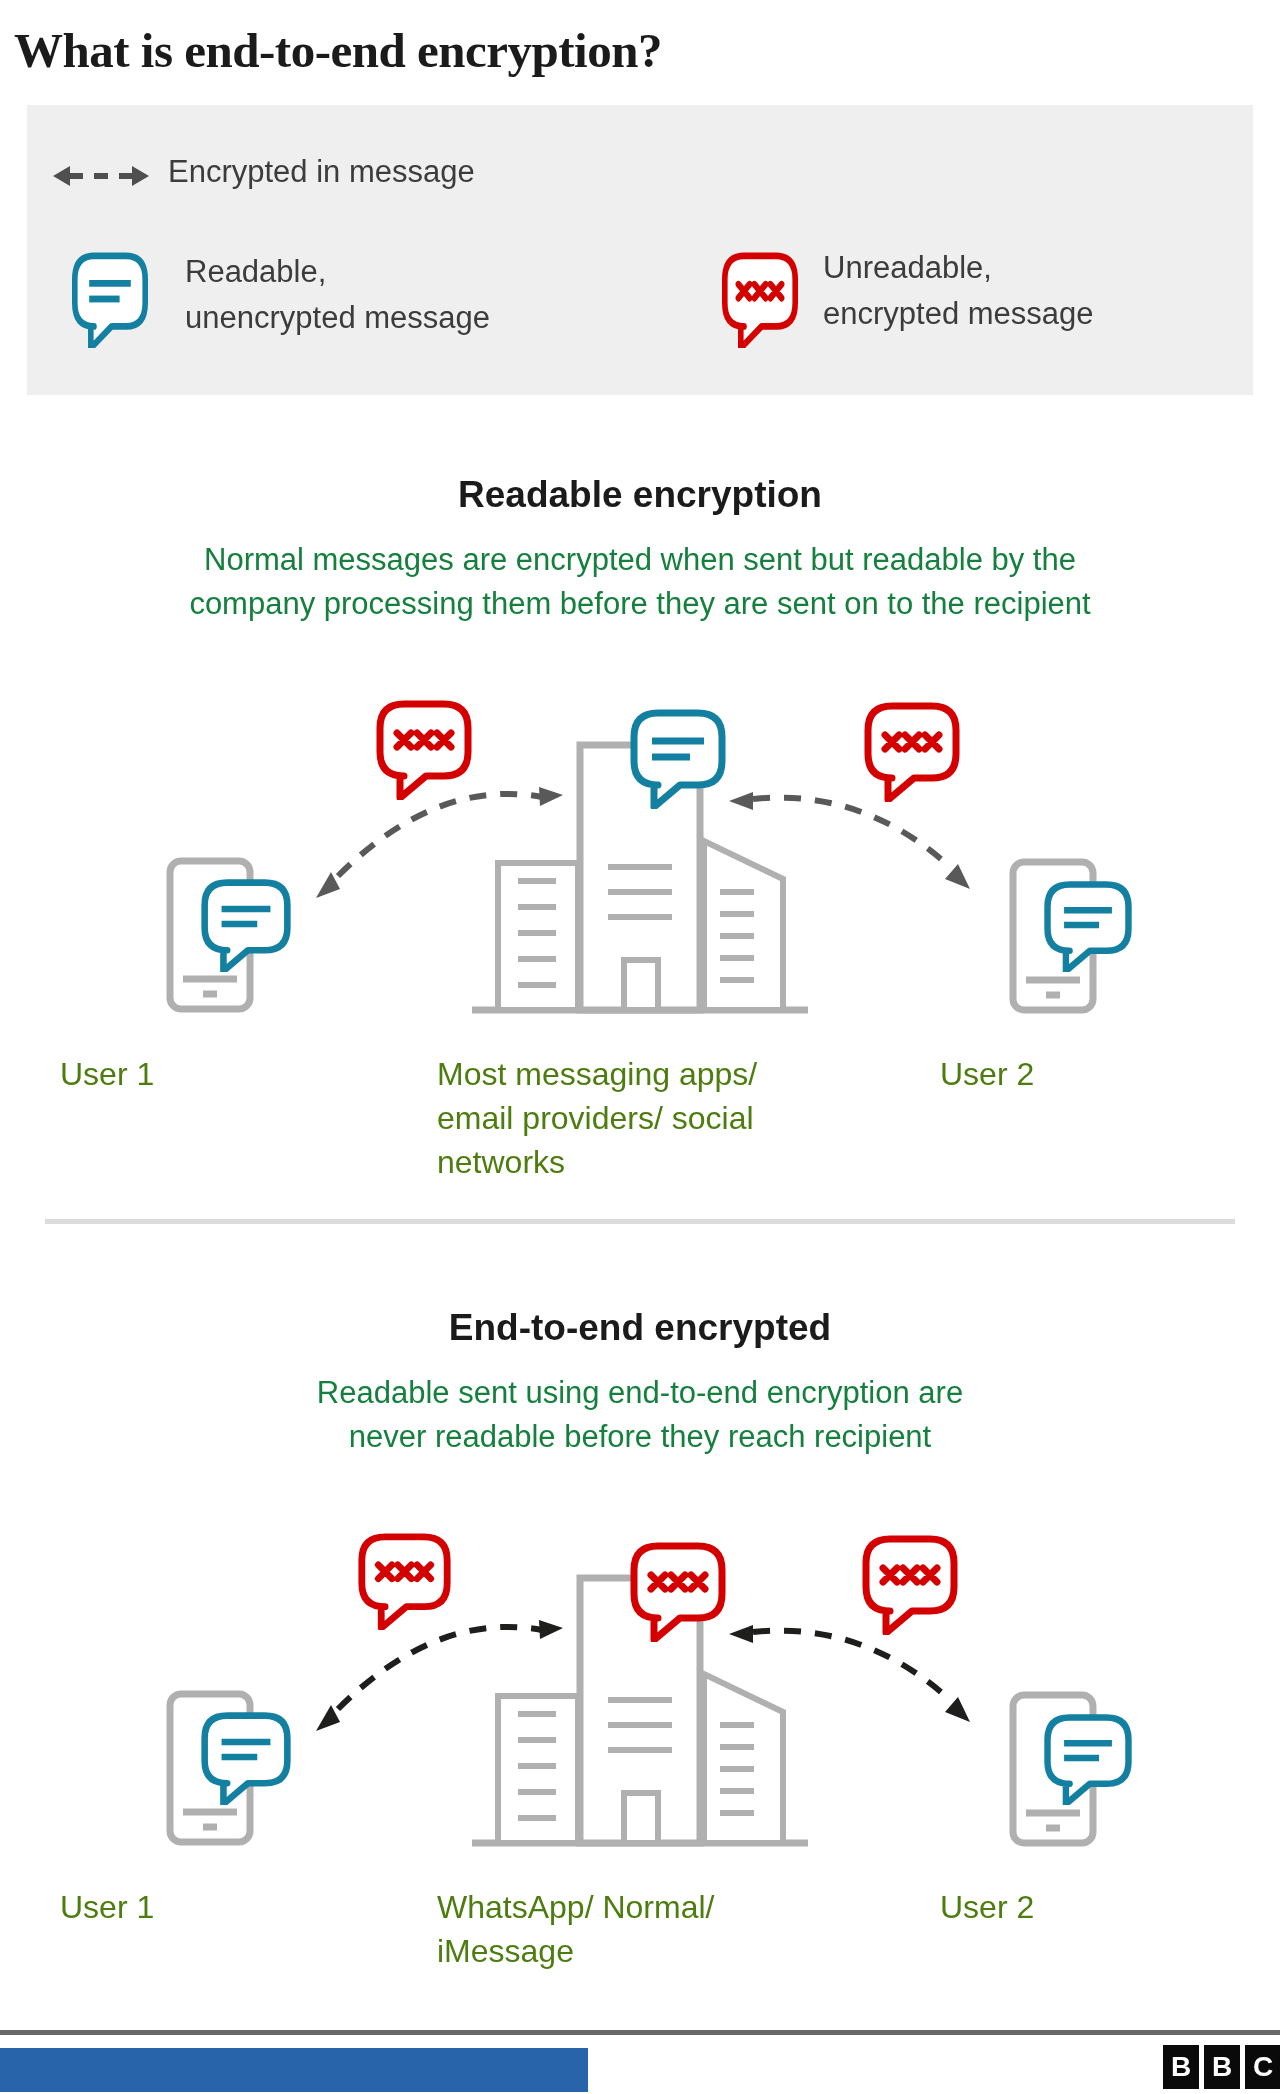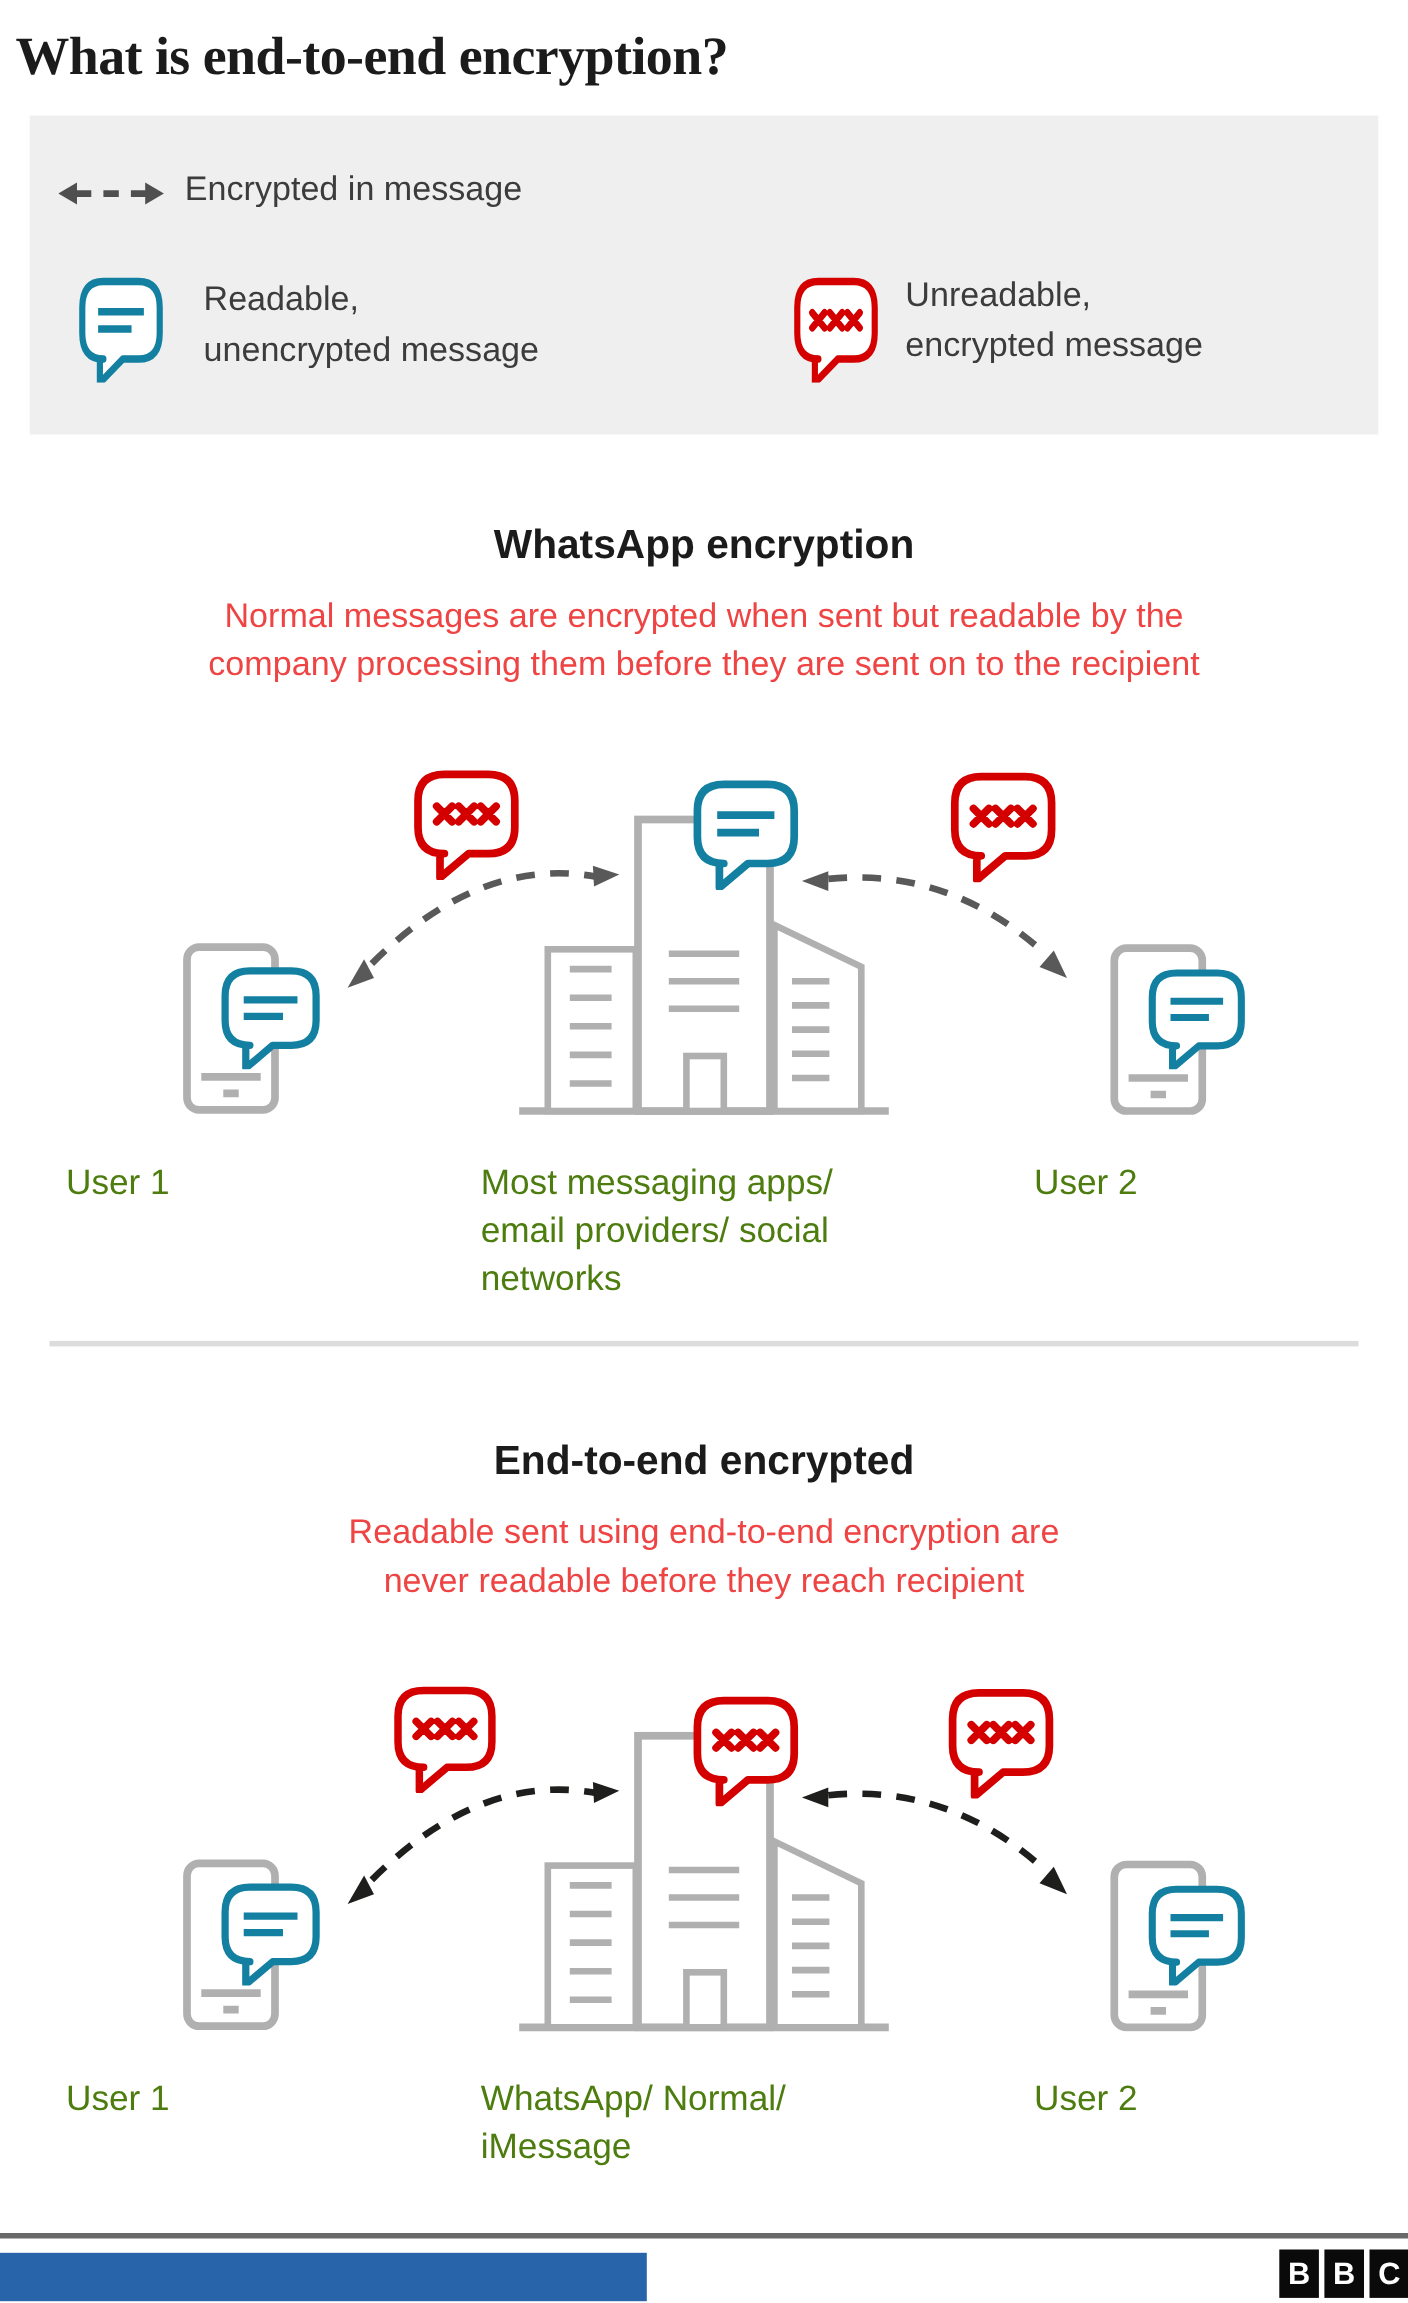--- a/index.html
+++ b/index.html
@@ -7,21 +7,21 @@
         font-family:"Liberation Sans","DejaVu Sans",sans-serif;color:#242424;padding-left:44px;}
   .abs{position:absolute;}
   #title{left:14px;top:22px;font-family:"Liberation Serif","DejaVu Serif",serif;
          font-weight:bold;font-size:49px;color:#1b1b1b;letter-spacing:-0.5px;}
   #legend{left:27px;top:105px;width:1226px;height:290px;background:#efefef;}
   .legend-text{font-size:31px;color:#3c3c3c;line-height:46px;}
   #legend-transit-label{left:141px;top:44px;}
   #legend-readable-text{left:158px;top:144px;}
   #legend-encrypted-text{left:796px;top:140px;}
   .section-heading{left:0;top:0;width:1280px;text-align:center;font-size:37px;font-weight:bold;color:#1b1b1b;}
-  .section-desc{left:0;width:1280px;text-align:center;font-size:31px;line-height:44px;color:#ef4444;}
+  .section-desc{left:0;width:1280px;text-align:center;font-size:31px;line-height:44px;color:#15803d;}
   .diagram{position:absolute;left:0;}
   .dlabel{font-size:32px;line-height:44px;color:#4d7c0f;text-align:left;}
   #divider{left:45px;top:1219px;width:1190px;height:5px;background:#dcdcdc;}
   #footer-line{left:0;top:2030px;width:1280px;height:5px;background:#696969;}
   #footer-bar{left:0;top:2048px;width:588px;height:44px;background:#2864a9;}
   #bbc-logo{left:1163px;top:2045px;display:flex;gap:5px;}
   .bbc-block{width:36px;height:44px;background:#0a0a0a;color:#ffffff;font-weight:bold;
              font-size:28px;display:flex;align-items:center;justify-content:center;}
 </style>
 </head>
@@ -80,21 +80,21 @@
 
     <svg class="abs" style="left:693px;top:145px" width="80" height="98" viewBox="0 0 100 100" preserveAspectRatio="none">
       <use href="#sym-bubble-x"></use>
     </svg>
     <div id="legend-encrypted-text" class="abs legend-text">
       <div>Unreadable,</div>
       <div>encrypted message</div>
     </div>
   </div>
 
-  <div class="abs section-heading" style="top:474px">WhatsApp encryption</div>
+  <div class="abs section-heading" style="top:474px">Readable encryption</div>
   <div class="abs section-desc" style="top:538px">
     <div>Normal messages are encrypted when sent but readable by the</div>
     <div>company processing them before they are sent on to the recipient</div>
   </div>
 
   <svg class="diagram" style="top:650px" width="1280" height="372" viewBox="0 650 1280 372">
     <use href="#sym-phone" x="166" y="857" width="88" height="156"></use>
     <use href="#sym-phone" x="1009" y="858" width="88" height="156"></use>
     <use href="#sym-building" x="472" y="745"></use>
     <g>

